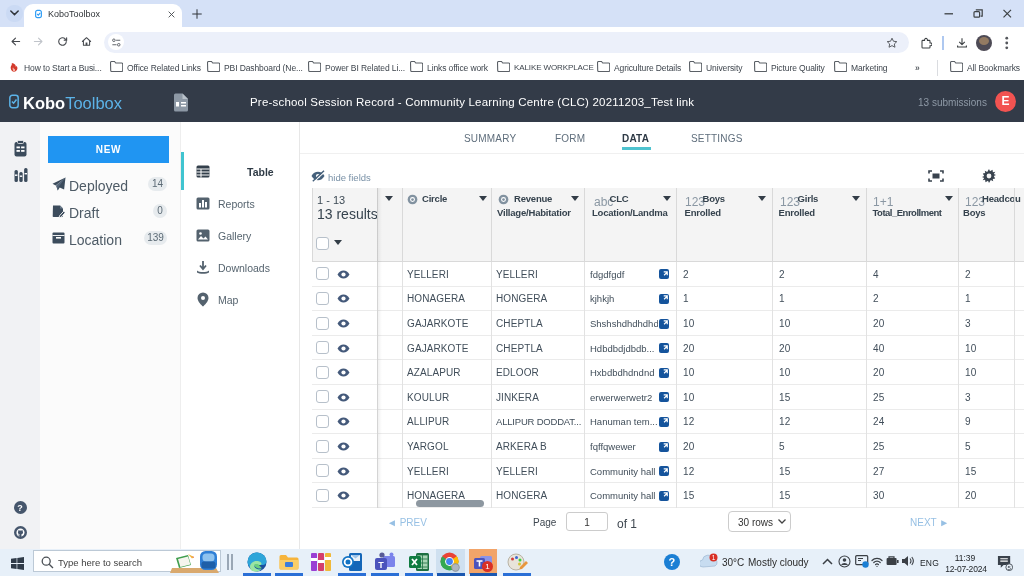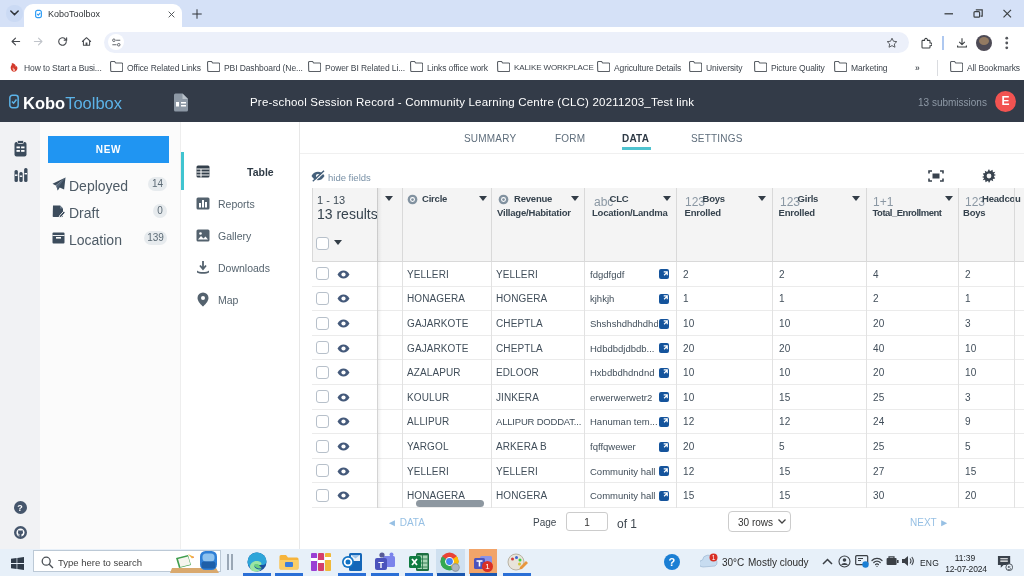--- a/index.html
+++ b/index.html
@@ -302,21 +302,21 @@
   <svg class="abs" style="left:982px;top:169px" width="14" height="14" viewBox="0 0 14 14">
       <path d="M7 0l1 2.2L10.5.8l.4 2.4 2.4-.4L11.8 5 14 6l-2.2 1L13.2 9.5l-2.4.4.4 2.4-2.4-1.4L7 14l-1-2.2L3.5 13.2l-.4-2.4-2.4.4L2.2 9 0 8l2.2-1L.8 4.5l2.4-.4-.4-2.4L5.2 3.1z" fill="#39434e"></path>
       <circle cx="7" cy="7" r="2.4" fill="#f4f4f4"></circle>
     </svg>
 
   <div id="thead" class="abs"></div>
   <div id="tbody-holder" class="abs"></div>
 
   <div id="pgn" class="abs"></div>
   <div class="abs" style="left:416px;top:499.5px;width:68px;height:7px;border-radius:3.5px;background:#8d97a0;z-index:30"></div>
-  <div class="abs" style="left:387px;top:517px;font-size:10px;color:#97c0e4">◄ DATA</div>
+  <div class="abs" style="left:387px;top:517px;font-size:10px;color:#97c0e4">◄ PREV</div>
   <div class="abs" style="left:533px;top:517px;font-size:10px;color:#3e4750">Page</div>
   <div class="abs" style="left:566px;top:512px;width:42px;height:19px;border:1px solid #ccc;border-radius:3px;background:#fff;font-size:10px;color:#333;text-align:center;line-height:19px">1</div>
   <div class="abs" style="left:617px;top:517px;font-size:12px;color:#3e4750">of 1</div>
   <div class="abs" style="left:728px;top:511px;width:63px;height:21px;border:1px solid #ccc;border-radius:4px;background:#fff;font-size:10px;color:#333;text-align:left;line-height:21px;padding-left:9px">30 rows</div>
   <svg class="abs" style="left:778px;top:519px" width="8" height="5" viewBox="0 0 8 5">
       <path d="M0.5 0.5L4 4l3.5-3.5" stroke="#444" stroke-width="1.3" fill="none"></path>
     </svg>
   <div class="abs" style="left:910px;top:517px;font-size:10px;color:#97c0e4">NEXT ►</div>
 
   <div id="taskbar" class="abs"></div>

